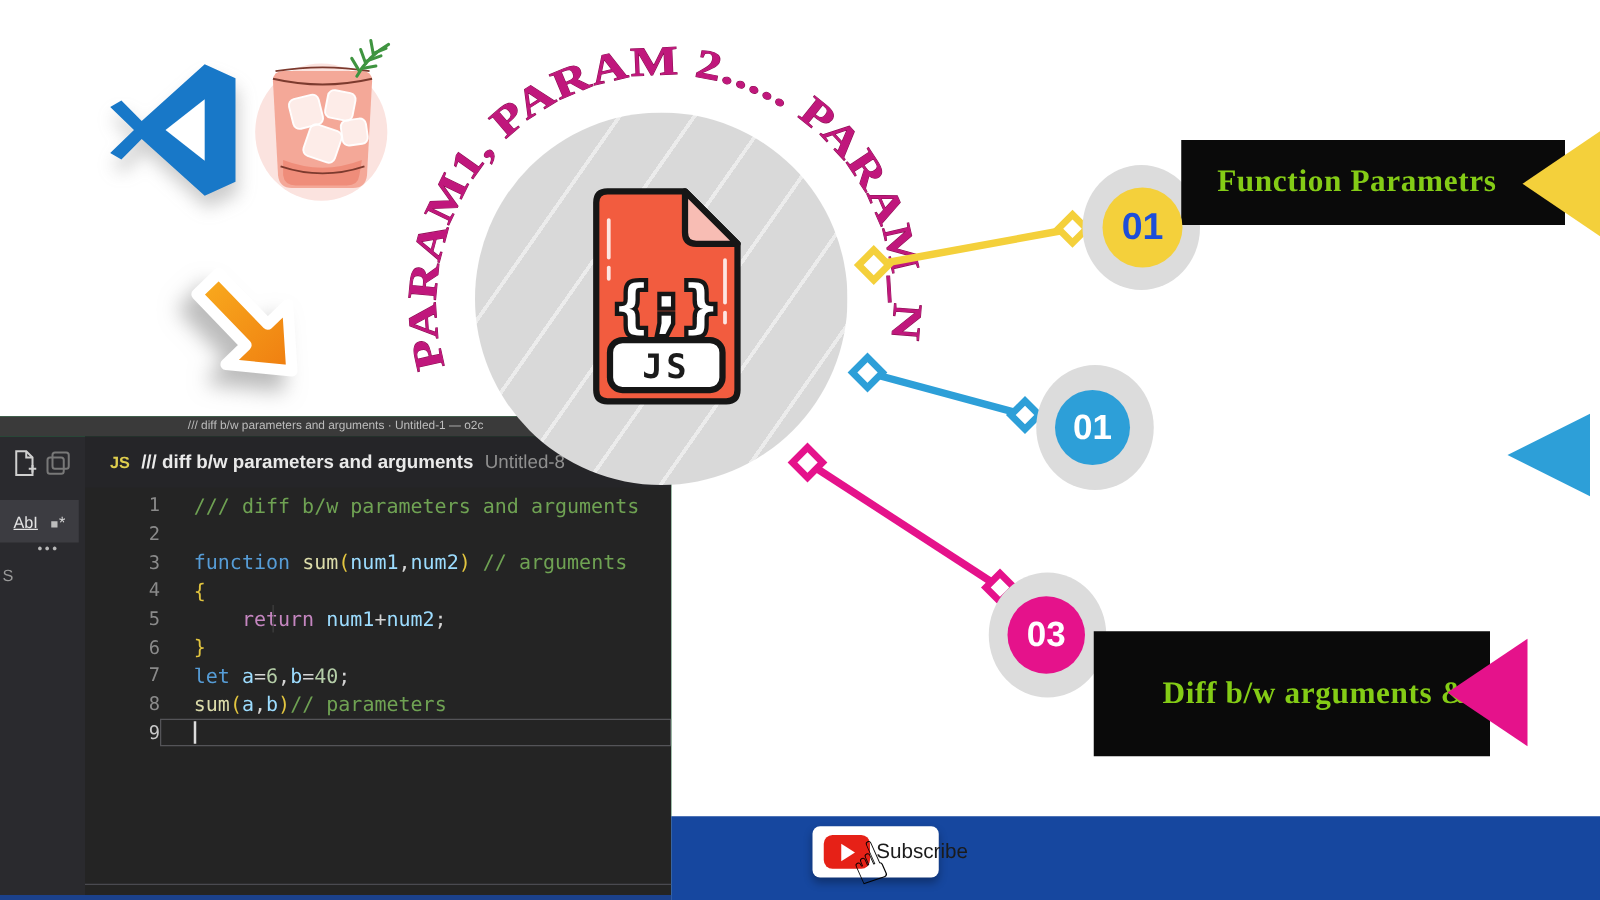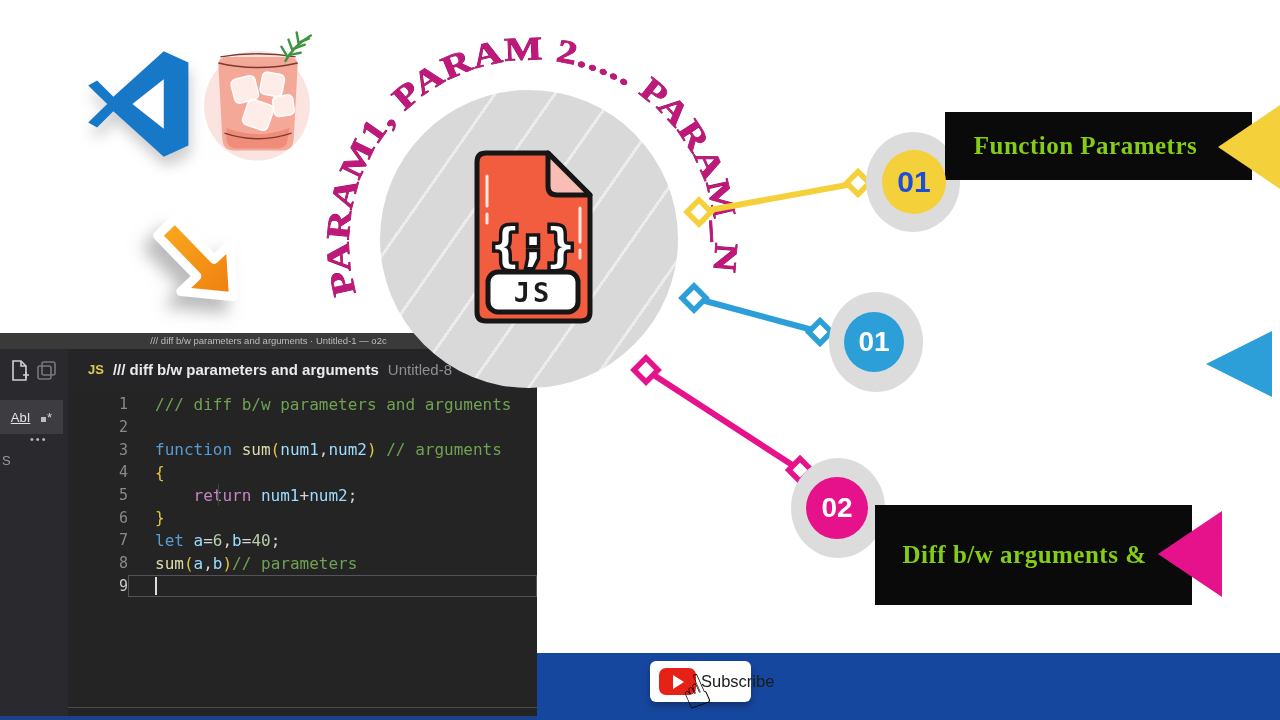--- a/index.html
+++ b/index.html
@@ -73,21 +73,21 @@
   .i1-halo{left:866px;top:132px;width:94px;height:100px;}
   .i1-num{left:882px;top:150px;width:64px;height:64px;}
   .i1-box{left:945px;top:112px;width:307px;height:68px;padding-right:26px;box-sizing:border-box;}
   .i1-tri{left:1218px;top:105px;border-top:42px solid transparent;border-bottom:42px solid transparent;border-right:62px solid #f4d03b;}
   .i2-halo{left:829px;top:292px;width:94px;height:100px;}
   .i2-num{left:844px;top:312px;width:60px;height:60px;font-size:28px;}
   .i2-box{left:920px;top:332px;width:328px;height:66px;padding-right:24px;box-sizing:border-box;}
   .i2-tri{left:1206px;top:331px;border-top:33px solid transparent;border-bottom:33px solid transparent;border-right:66px solid #2d9fd8;}
   .i3-halo{left:791px;top:458px;width:94px;height:100px;}
   .i3-num{left:806px;top:477px;width:62px;height:62px;font-size:28px;}
-  .i3-box{left:875px;top:505px;width:317px;height:100px;line-height:36px;padding-right:18px;box-sizing:border-box;}
+  .i3-box{left:875px;top:505px;width:317px;height:100px;line-height:36px;padding-right:18px;box-sizing:border-box;align-items:flex-end;}
   .i3-tri{left:1158px;top:511px;border-top:43px solid transparent;border-bottom:43px solid transparent;border-right:64px solid #e5128b;}
 
   
   .footer-bar{position:absolute;left:537px;top:653px;width:743px;height:67px;background:#16479f;z-index:2;}
   .left-status{position:absolute;left:0;top:716px;width:537px;height:4px;background:#1b418c;z-index:2;}
   .subscribe-btn{position:absolute;left:650px;top:661px;width:101px;height:41px;background:#ffffff;border-radius:6px;
                  box-shadow:0 4px 7px rgba(0,0,0,.3);z-index:3;display:flex;align-items:center;}
   .yt-play{position:absolute;left:9px;top:7px;width:37px;height:27px;background:#e62117;border-radius:7px;
            display:flex;align-items:center;justify-content:center;}
   .yt-play .tri-play{width:0;height:0;border-left:11px solid #ffffff;border-top:7px solid transparent;border-bottom:7px solid transparent;margin-left:2px;}
@@ -266,21 +266,21 @@
   <div class="tri i1-tri" style="border-right-color: rgb(244, 208, 59);"></div>
 
   <div class="halo i2-halo"></div>
   <div class="num-circle i2-num" style="background: rgb(45, 159, 216);">
       <span>01</span>
     </div>
   <div class="tri i2-tri" style="border-right-color: rgb(45, 159, 216);"></div>
 
   <div class="halo i3-halo"></div>
   <div class="num-circle i3-num" style="background: rgb(229, 18, 139);">
-      <span>02</span>
+      <span>03</span>
     </div>
   <div class="label-box i3-box">
     <span>Diff b/w arguments &amp;</span>
   </div>
   <div class="tri i3-tri" style="border-right-color: rgb(229, 18, 139);"></div>
 
   <div class="footer-bar" style="background: rgb(22, 71, 159);"></div>
   <div class="left-status"></div>
   <div class="subscribe-btn">
     <div class="yt-play">

